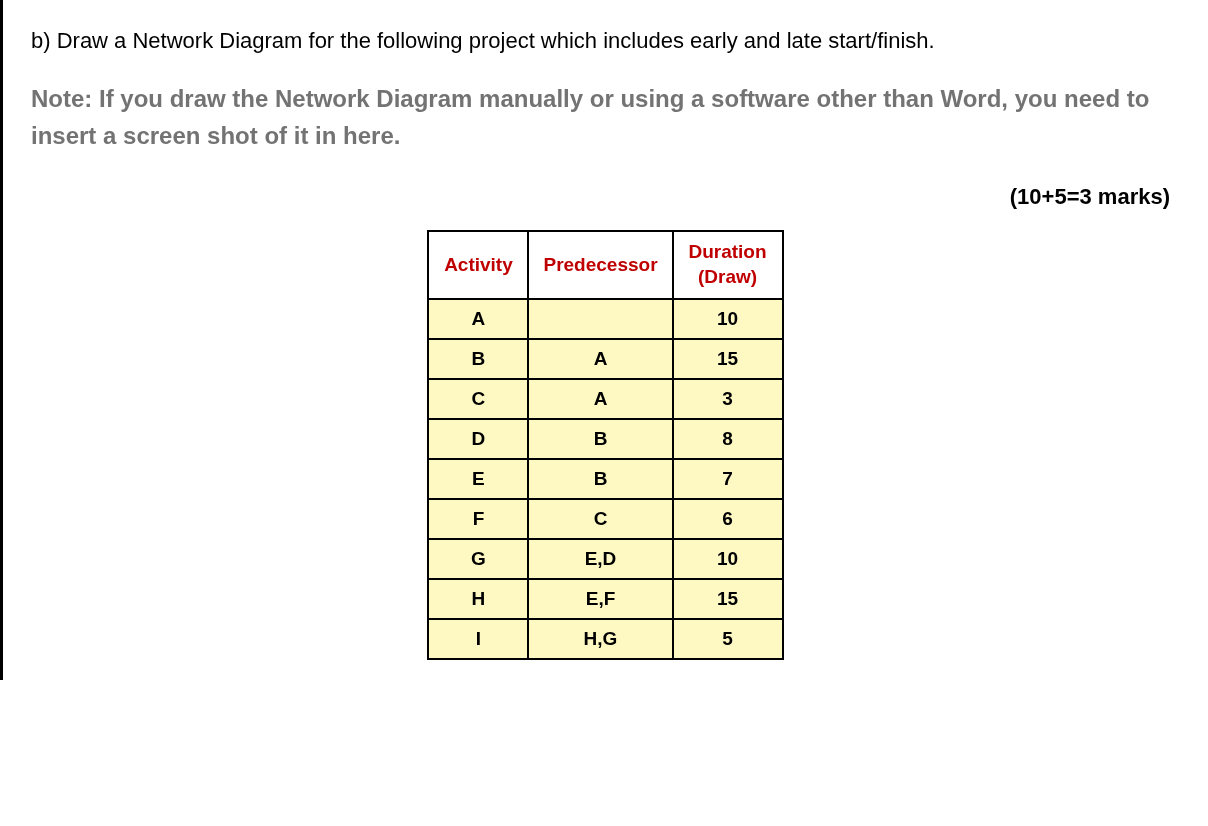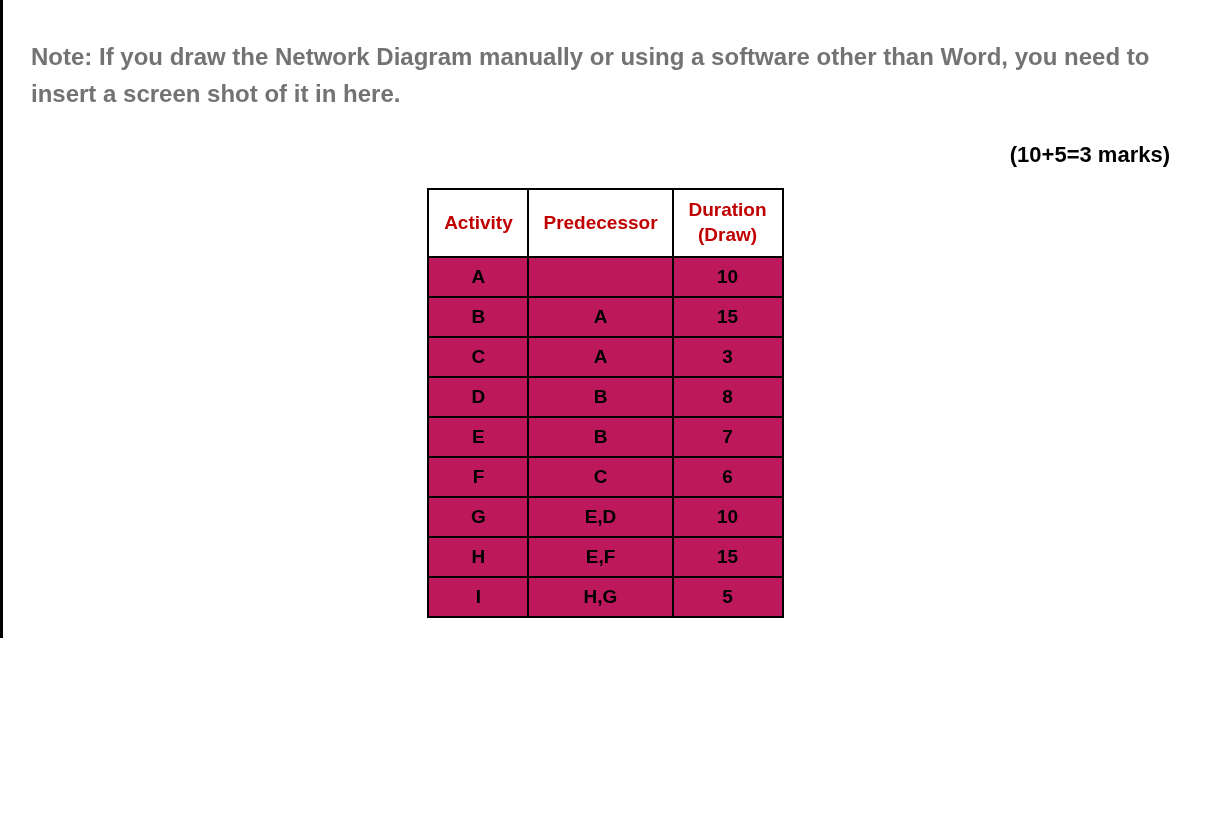--- a/index.html
+++ b/index.html
@@ -33,21 +33,21 @@
       font-size: 22px;
       margin-bottom: 20px;
       padding-right: 10px;
     }
     .table-container {
       display: flex;
       justify-content: center;
     }
     table {
       border-collapse: collapse;
-      background: #be185d;
+      background: #fef9c3;
     }
     th, td {
       border: 2px solid #000000;
       padding: 8px 14px;
       text-align: center;
       font-size: 19px;
       font-weight: bold;
     }
     th {
       color: #c00000;
@@ -66,20 +66,21 @@
       line-height: 1.3;
     }
     tbody td {
       color: #000000;
     }
   </style>
 </head>
 <body>
 
 <div class="instruction-block">
+  <div>b) Draw a Network Diagram for the following project which includes early and late start/finish.</div>
 </div>
 
 <div class="note-block">Note: If you draw the Network Diagram manually or using a software other than Word, you need to insert a screen shot of it in here.</div>
 
 <div class="marks-block">(10+5=3 marks)</div>
 
 <div class="table-container">
   <table>
     <thead>
       <tr>

